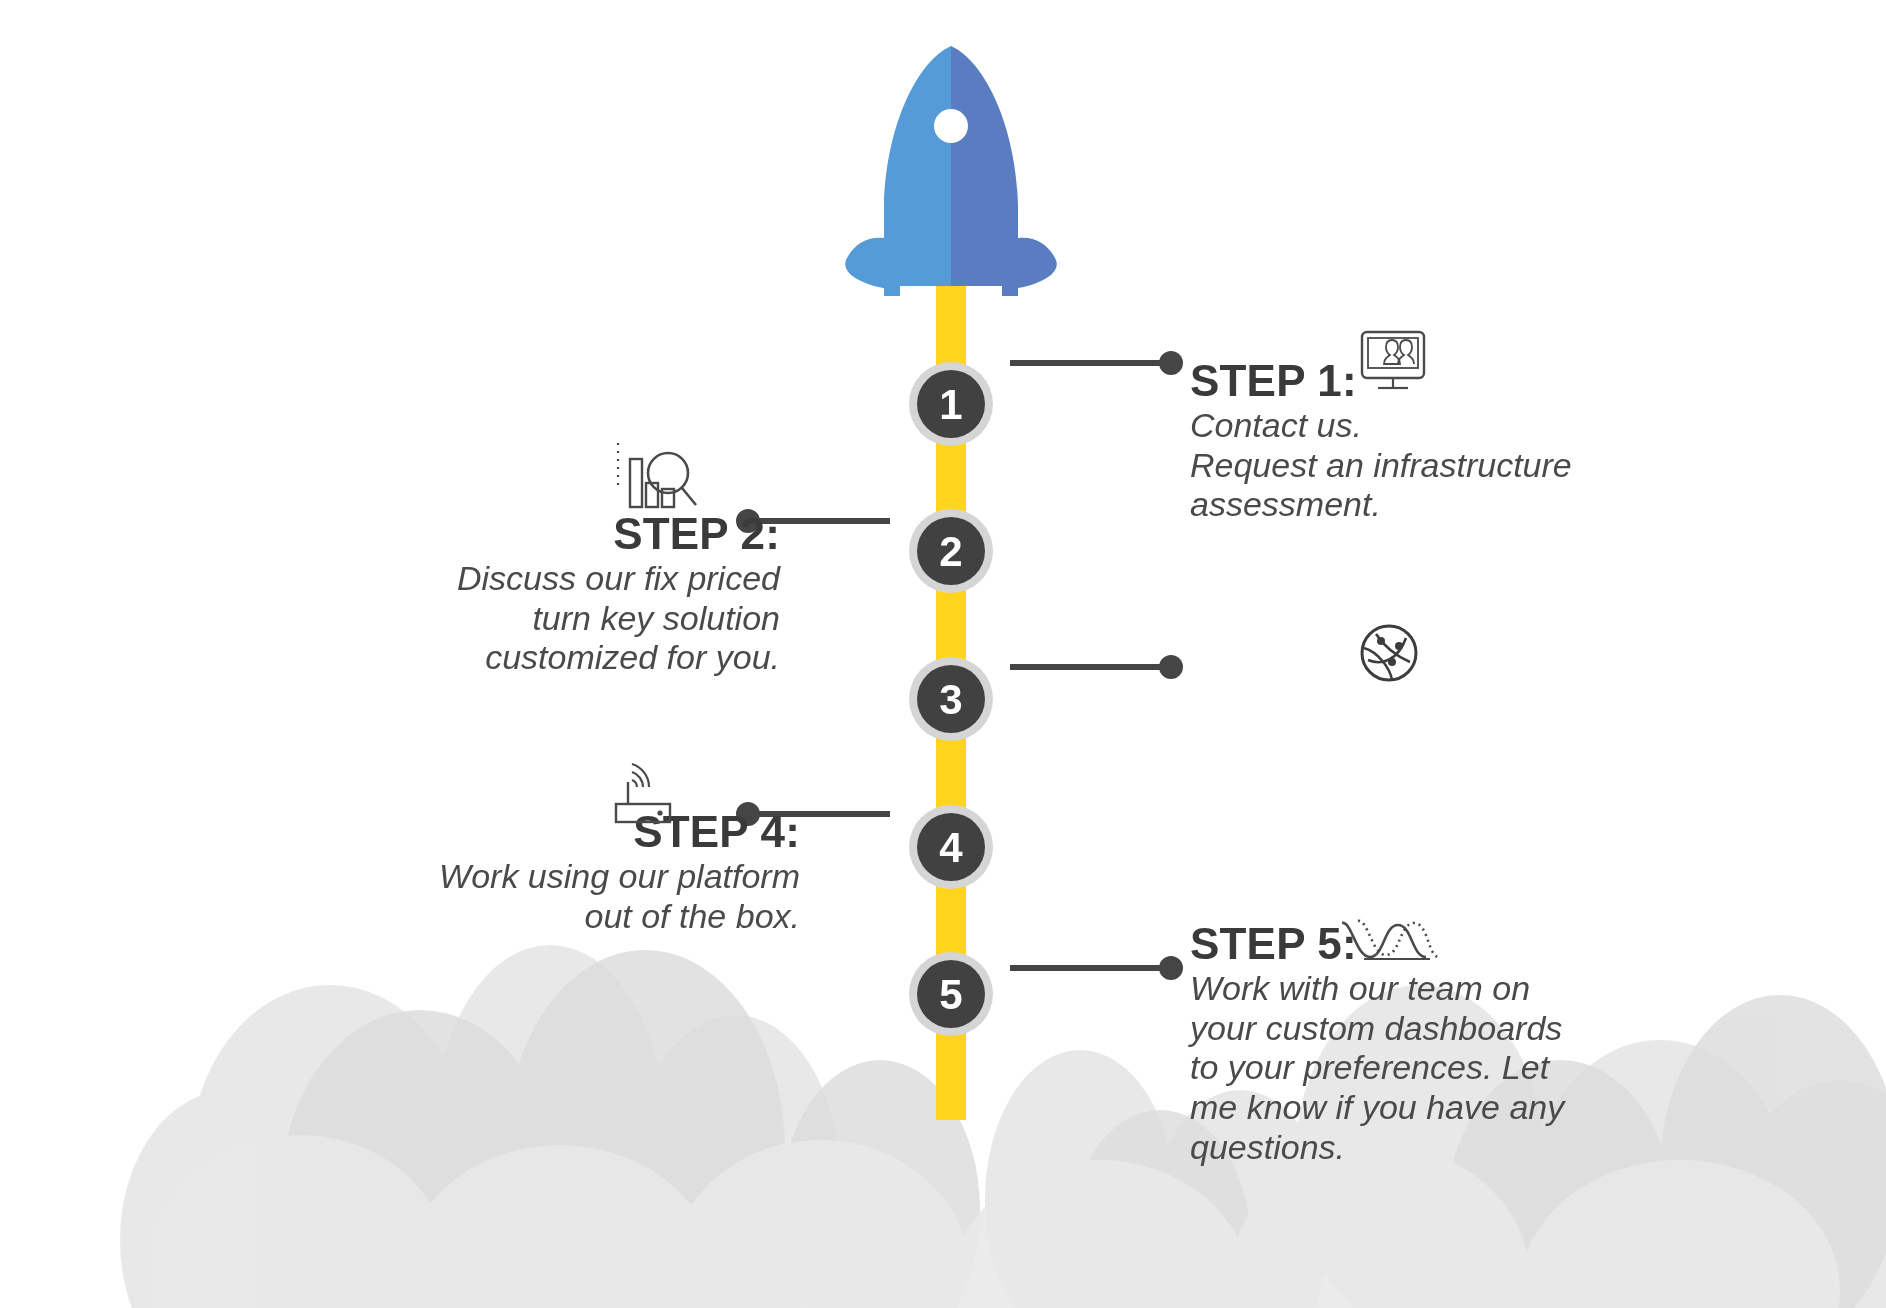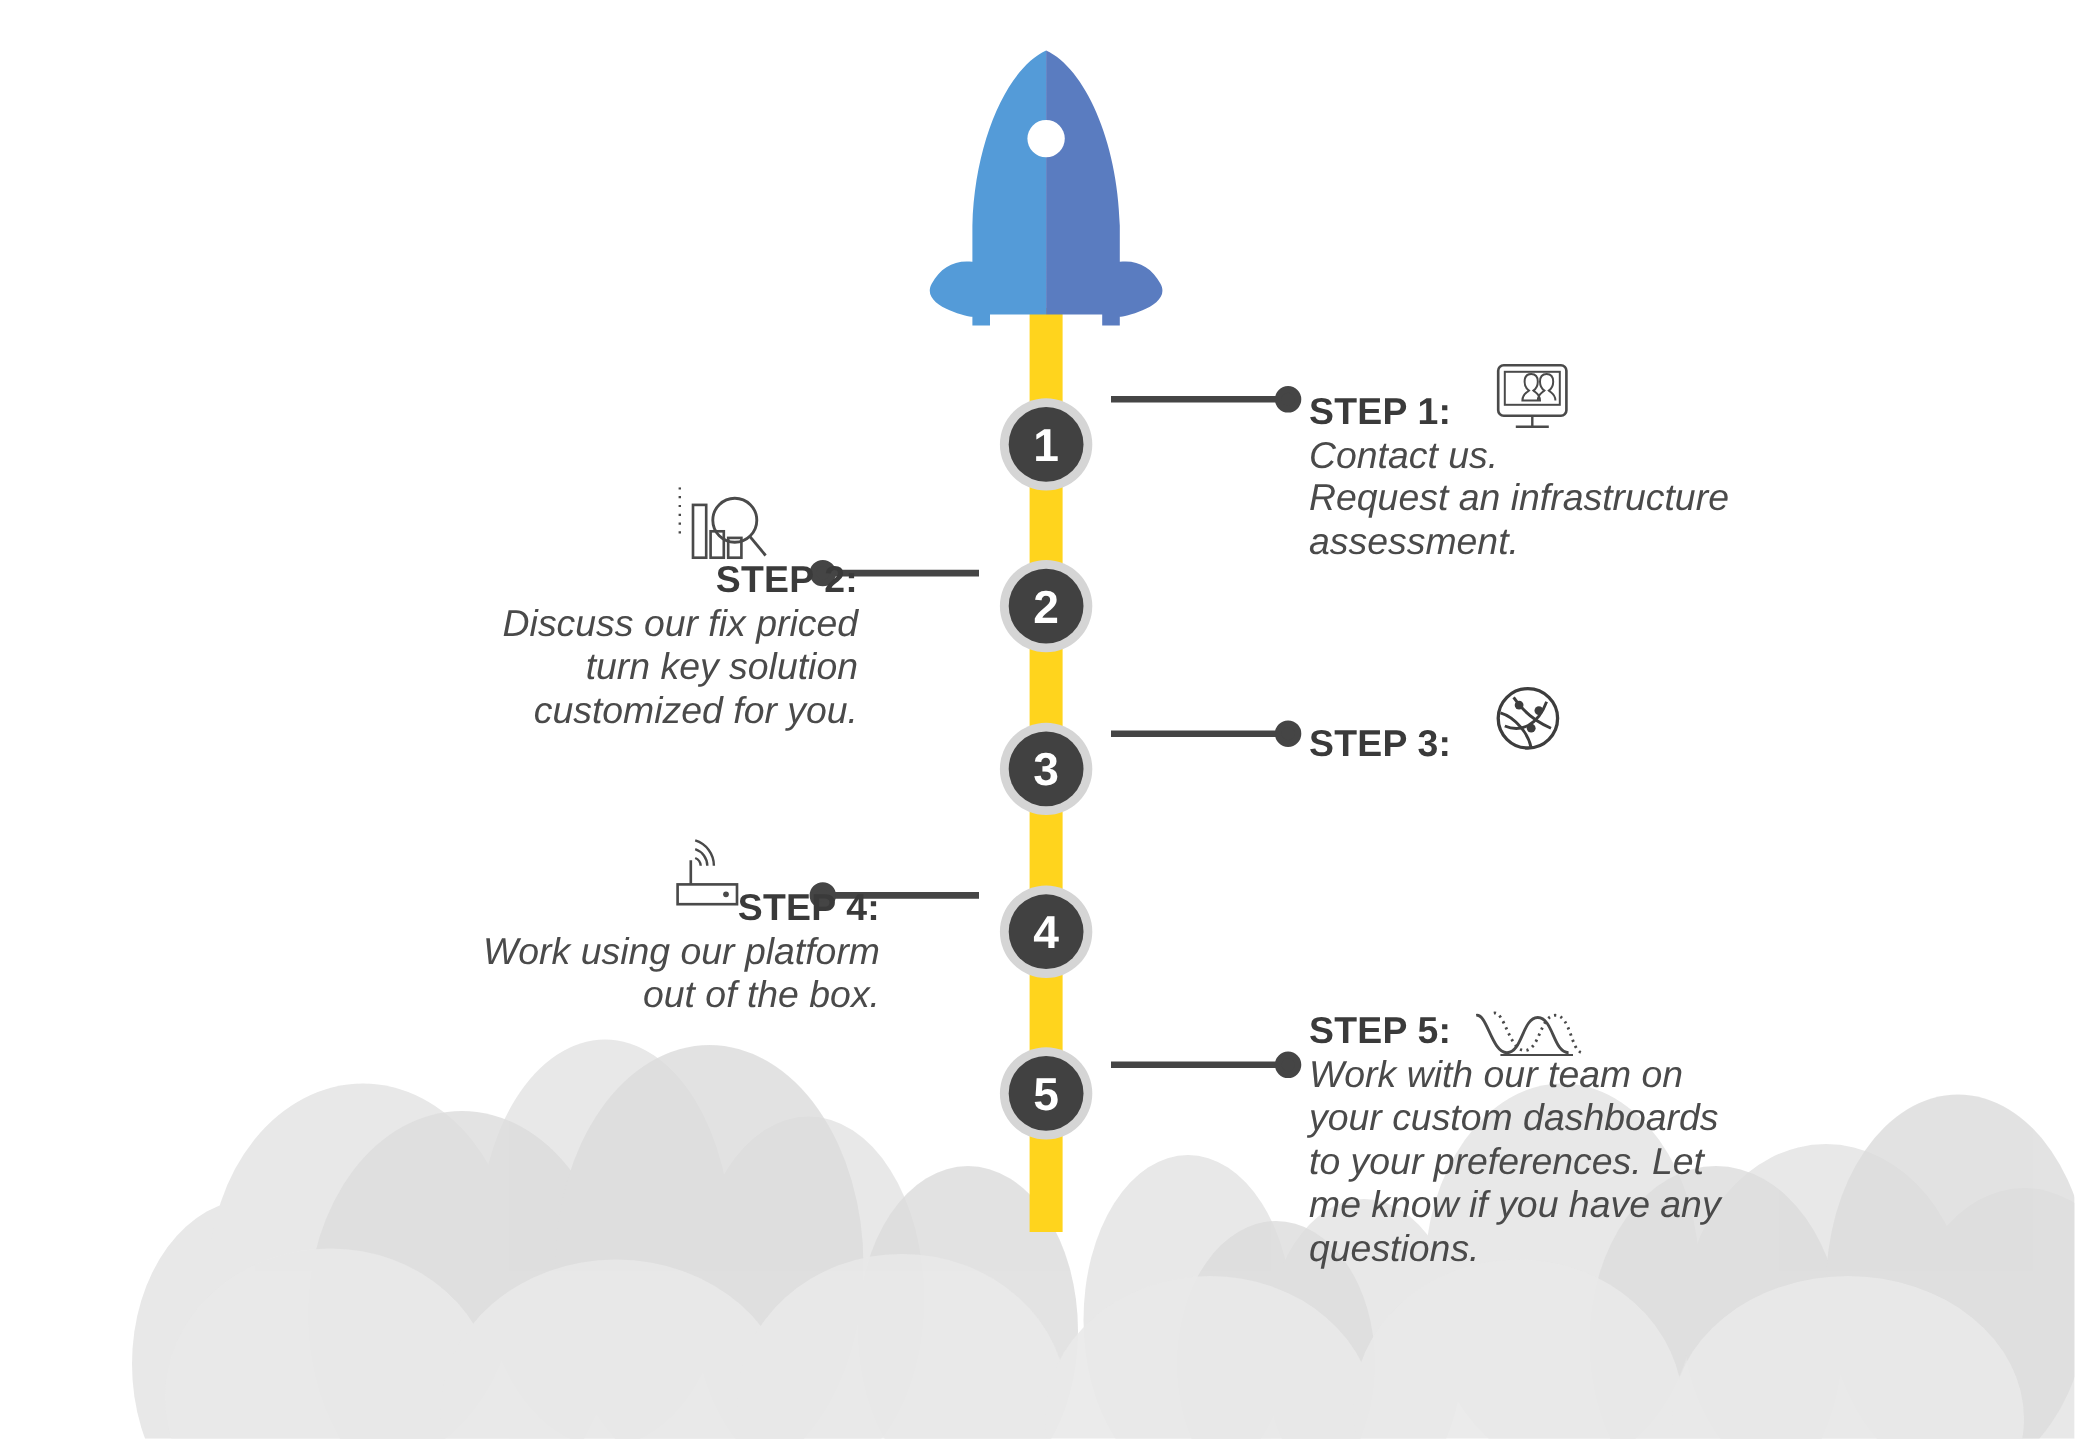--- a/index.html
+++ b/index.html
@@ -27,21 +27,21 @@
   
   .step-text {
     position: absolute;
     font-family: "Liberation Sans", sans-serif;
     color: #3d3d3d;
     line-height: 1.165;
   }
   .step-text .step-title {
     display: block;
     font-weight: bold;
-    font-size: 34px;
+    font-size: 44px;
     letter-spacing: 0.2px;
     color: #3a3a3a;
   }
   .step-text .step-body {
     display: block;
     font-size: 34px;
     font-weight: normal;
     color: #4a4a4a;
     white-space: pre-line;
     font-style: italic;
@@ -187,21 +187,20 @@
       <line x1="6" y1="0" x2="6" y2="42" stroke="#4a4a4a" stroke-width="2.2" stroke-dasharray="2 6"></line>
       <rect x="18" y="16" width="12" height="48" fill="none" stroke="#4a4a4a" stroke-width="2.4"></rect>
       <rect x="34" y="40" width="12" height="24" fill="none" stroke="#4a4a4a" stroke-width="2.4"></rect>
       <rect x="50" y="46" width="12" height="18" fill="none" stroke="#4a4a4a" stroke-width="2.4"></rect>
       <circle cx="56" cy="30" r="20" fill="none" stroke="#4a4a4a" stroke-width="2.6"></circle>
       <line x1="70" y1="45" x2="84" y2="62" stroke="#4a4a4a" stroke-width="2.6"></line>
     </svg>
   </div>
 
   <div class="step-text" id="step-3-text">
-    <span class="step-title">STEP 3:</span>
   </div>
   <div class="step-icon" id="step-3-icon">
     <svg width="62" height="62" viewBox="0 0 62 62">
       <circle cx="31" cy="31" r="27" fill="none" stroke="#3d3d3d" stroke-width="3"></circle>
       <path d="M18 12 C 26 24, 38 34, 52 40" fill="none" stroke="#3d3d3d" stroke-width="2.6"></path>
       <path d="M10 38 C 24 44, 40 38, 48 16" fill="none" stroke="#3d3d3d" stroke-width="2.6"></path>
       <path d="M6 26 C 20 30, 32 46, 34 58" fill="none" stroke="#3d3d3d" stroke-width="2.6"></path>
       <circle cx="23" cy="19" r="4" fill="#3d3d3d"></circle>
       <circle cx="41" cy="24" r="4" fill="#3d3d3d"></circle>
       <circle cx="34" cy="40" r="4" fill="#3d3d3d"></circle>

